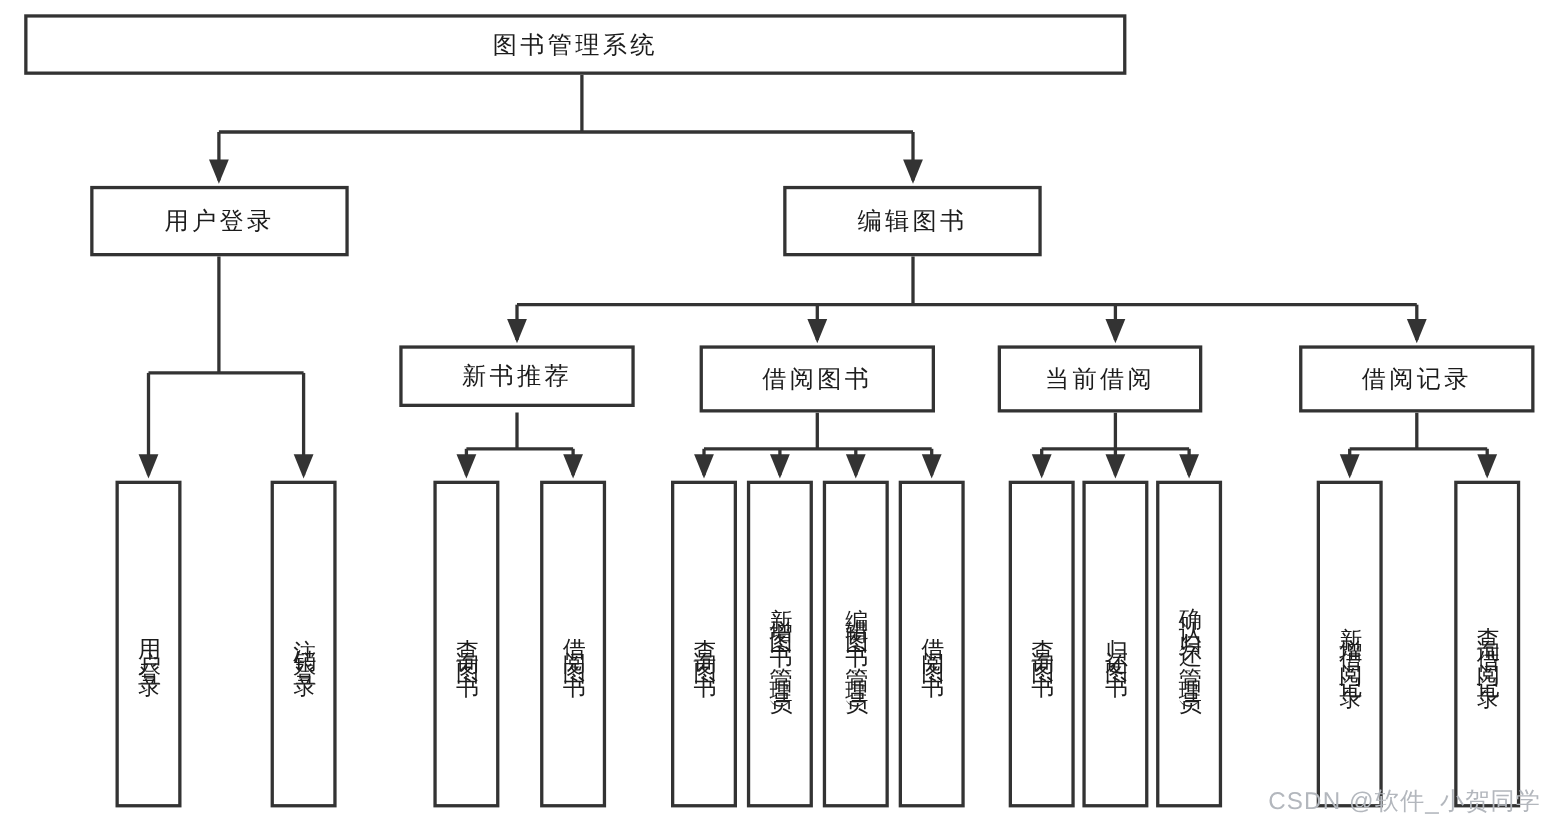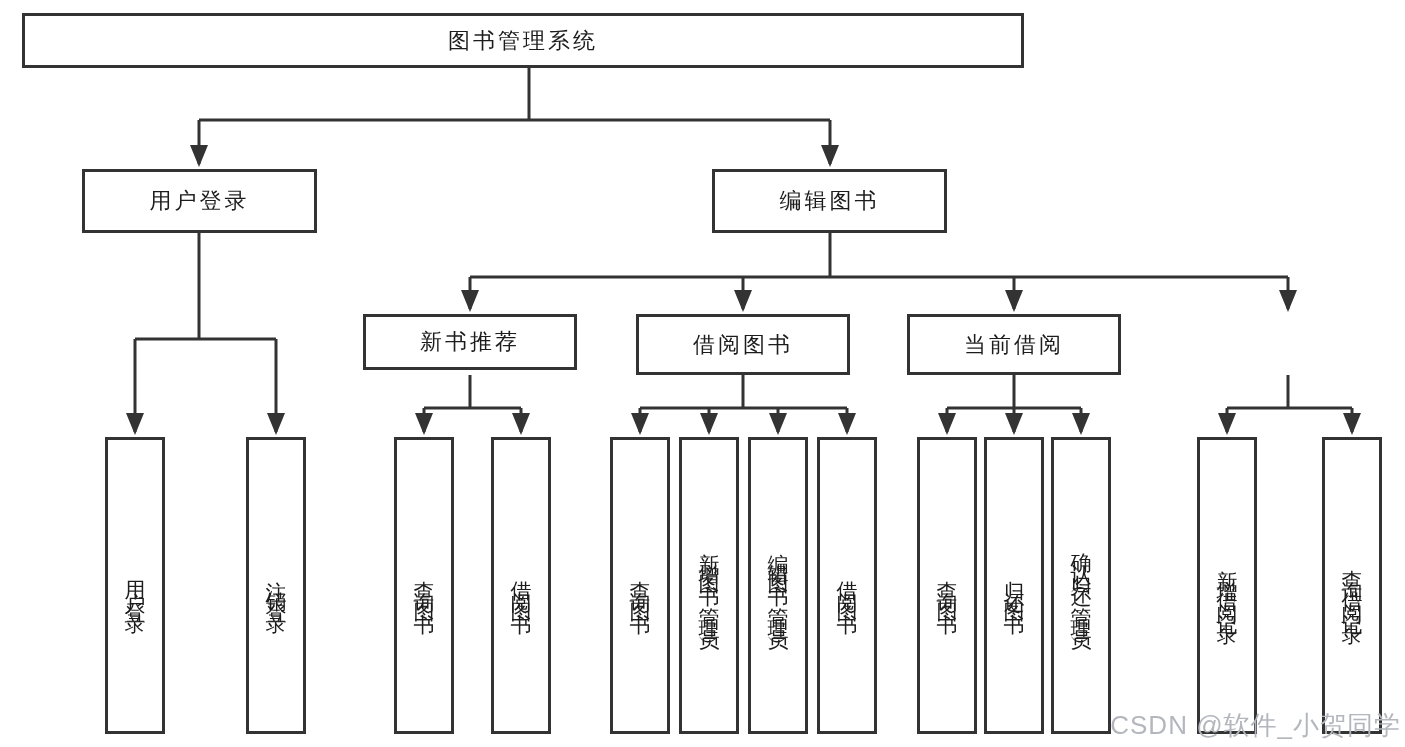--- a/index.html
+++ b/index.html
@@ -33,21 +33,21 @@
     text-orientation: mixed;
     line-height: 1.05;
     letter-spacing: 11px;
     font-size: 21px;
     white-space: nowrap;
   }
   .watermark {
     position: absolute;
     right: 4px;
     bottom: 4px;
-    font-size: 26px;
+    font-size: 22px;
     letter-spacing: 1px;
     color: var(--wm, #b3b7bd);
     z-index: 5;
     margin-left: 28px;
   }
 </style>
 </head>
 <body>
 
 <div class="canvas">
@@ -100,21 +100,22 @@
     <line x1="1352" y1="408" x2="1352" y2="432" marker-end="url(#ah)"></line>
   </svg>
 
   <div class="node" style="left:22px;top:13px;width:1002px;height:55px">图书管理系统</div>
 
   <div class="node" style="left:82px;top:169px;width:235px;height:64px">用户登录</div>
   <div class="node" style="left:712px;top:169px;width:235px;height:64px">编辑图书</div>
 
   <div class="node" style="left:363px;top:314px;width:214px;height:56px">新书推荐</div>
   <div class="node" style="left:636px;top:314px;width:214px;height:61px">借阅图书</div>
-  <div class="node" style="left:907px;top:314px;width:214px;height:61px">当前借阅</div>
+  <div class="node" style="left:907px;top:314px;width:186px;height:61px">当前借阅</div>
+  <div class="node" style="left:1181px;top:314px;width:214px;height:61px">借阅记录</div>
 
   <div class="node leaf" style="left:105px;top:437px;width:60px;height:297px">
     <span class="vtext">用户登录</span>
   </div>
   <div class="node leaf" style="left:246px;top:437px;width:60px;height:297px">
     <span class="vtext">注销登录</span>
   </div>
 
   <div class="node leaf" style="left:394px;top:437px;width:60px;height:297px">
     <span class="vtext">查询图书</span>

